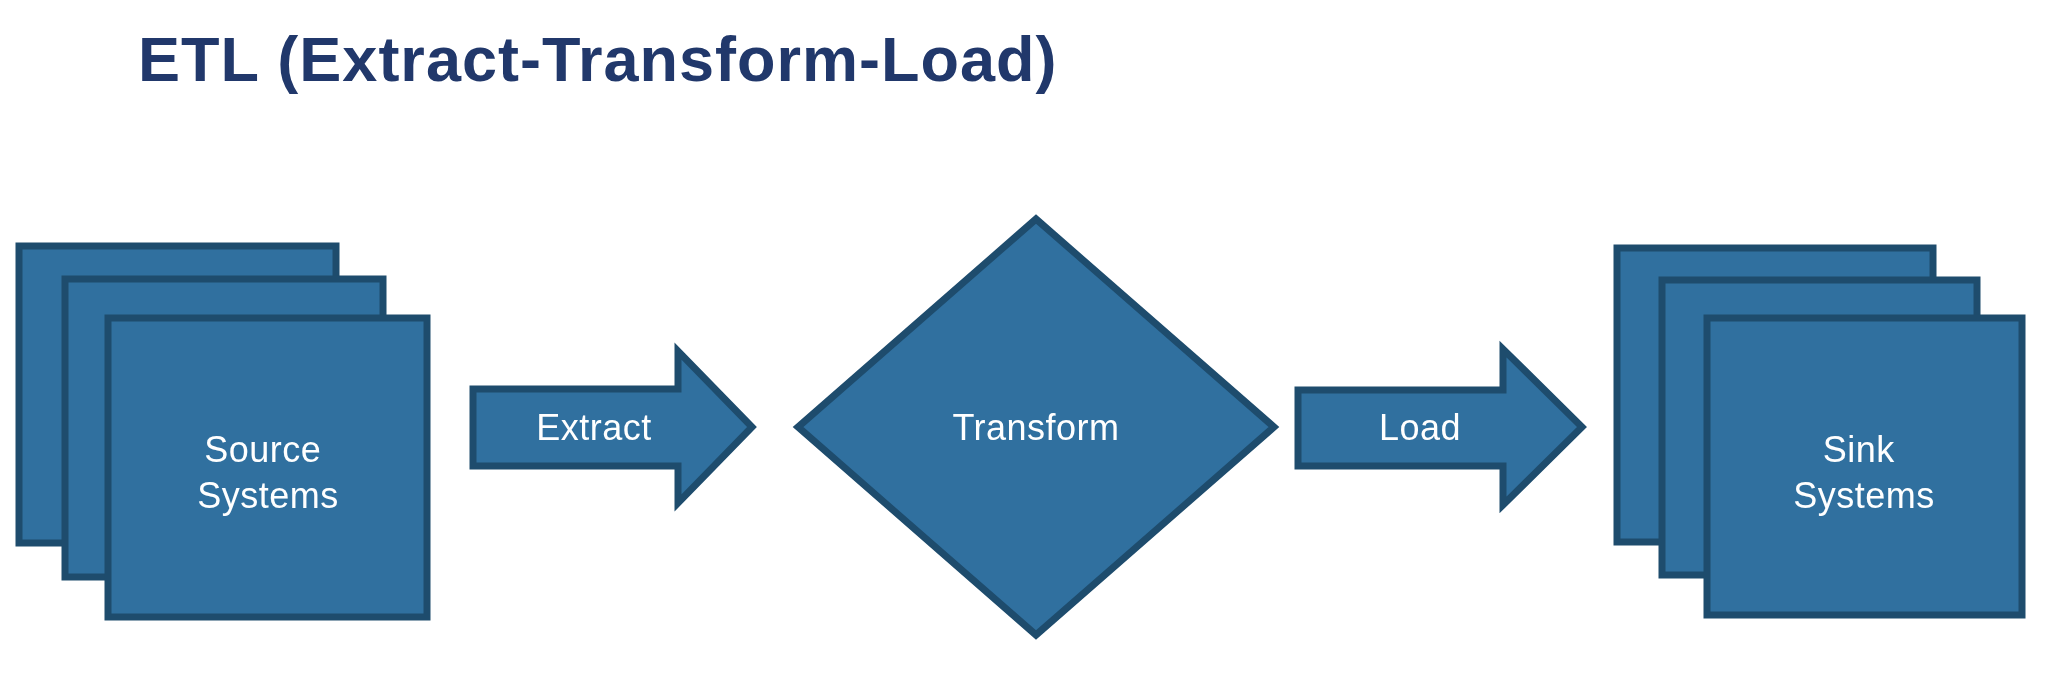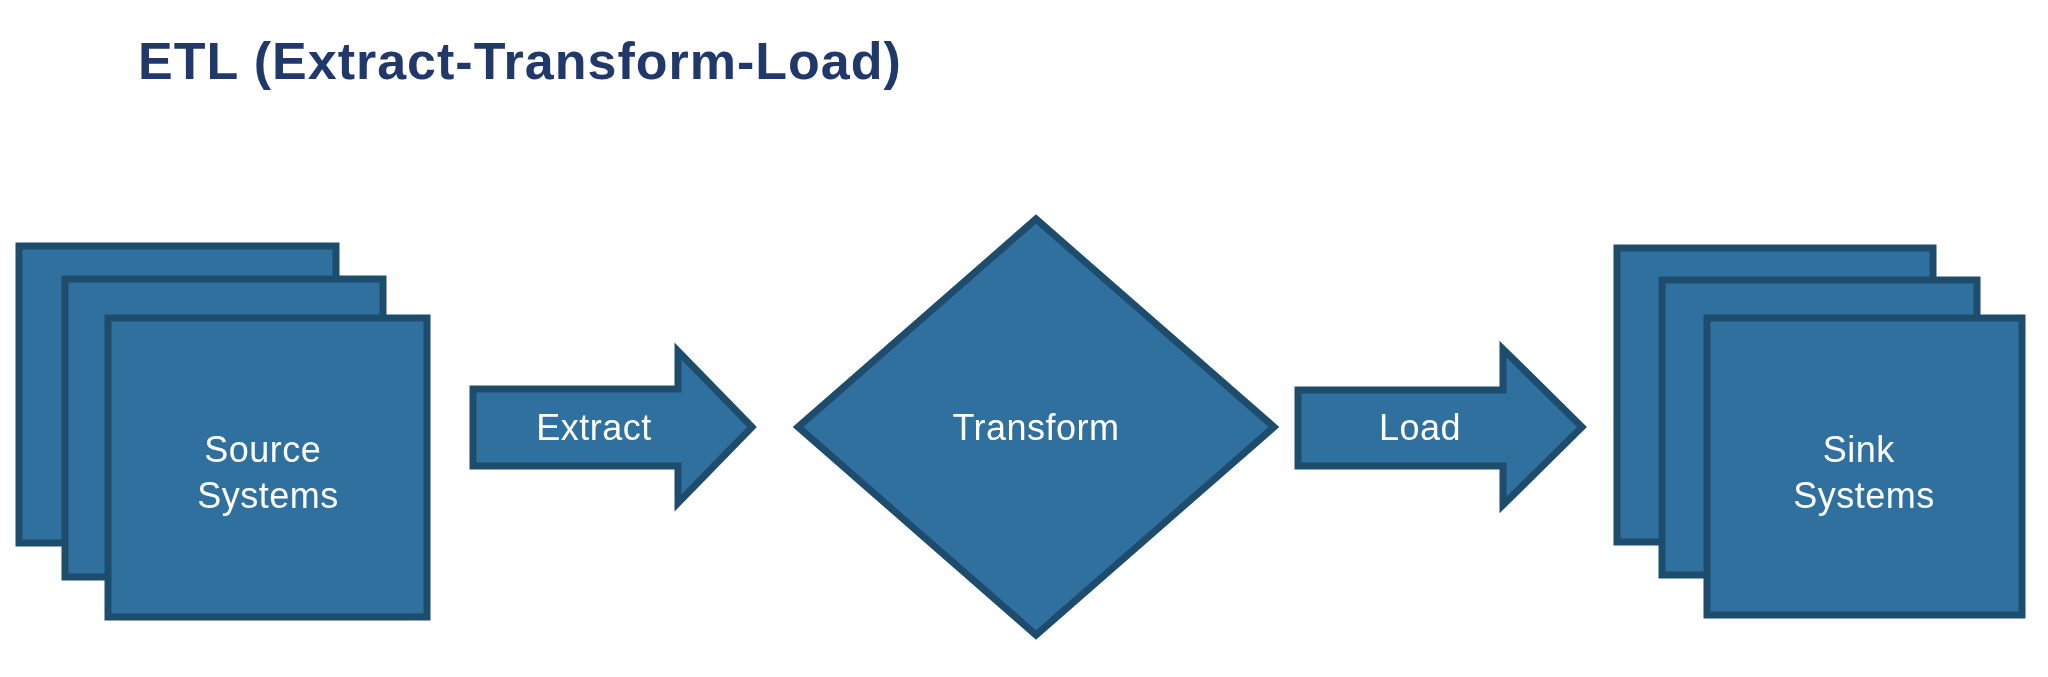--- a/index.html
+++ b/index.html
@@ -21,23 +21,23 @@
   }
   .canvas {
     position: relative;
     width: 2048px;
     height: 677px;
     background: var(--background);
   }
   .title {
     position: absolute;
     left: 138px;
-    top: 32px;
+    top: 23px;
     margin: 0;
-    font-size: 52px;
+    font-size: 63px;
     line-height: 1.15;
     font-weight: bold;
     letter-spacing: 1px;
     color: var(--title_text);
     white-space: nowrap;
   }
   .diagram-svg {
     position: absolute;
     left: 0;
     top: 0;

